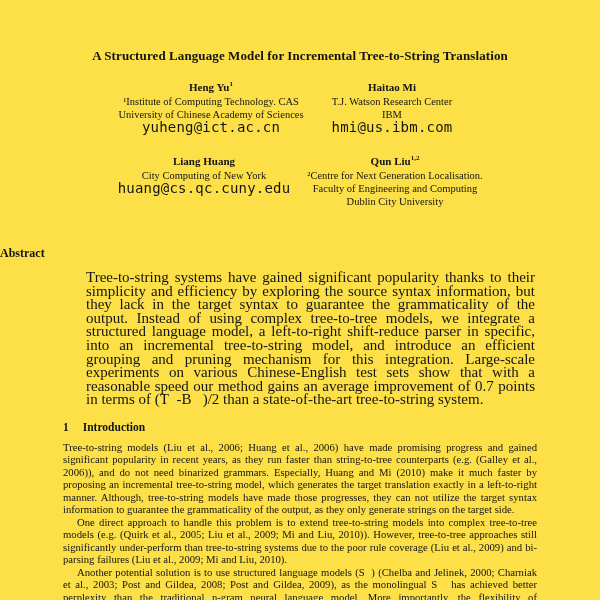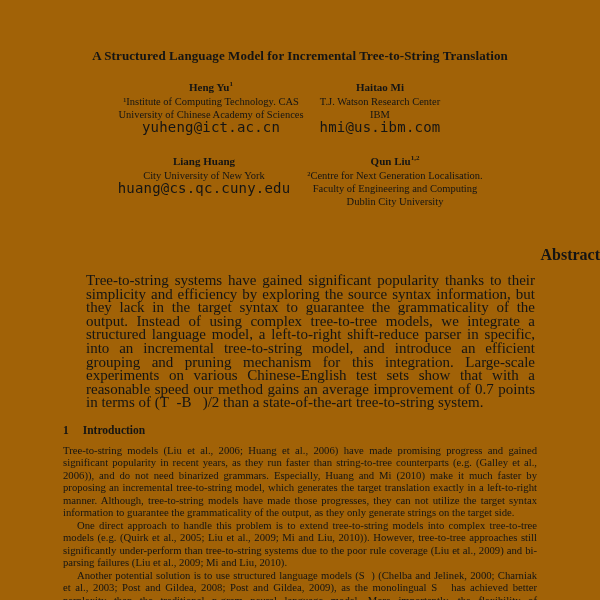--- a/index.html
+++ b/index.html
@@ -1,20 +1,20 @@
 <!DOCTYPE html>
 <html><head>
 <meta charset="utf-8">
 <style>
   html,body{margin:0;padding:0;background:#e8e8e8;}
   .page{
     position:relative;
     width:600px;height:600px;
     margin:0 auto;
-    background:#a16207;
+    background:#fde047;
     color:#141414;
     font-family:"Liberation Serif", serif;
     overflow:hidden;
     box-sizing:border-box;
   }
   .paper-title{
     margin:48px 40px 0 40px;
     text-align:center;
     font-size:13px;
     font-weight:bold;
@@ -38,27 +38,27 @@
     font-weight:bold;
     margin-bottom:1px;
   }
   .author-name sup{font-size:7px;}
   .author-email{
     font-family:"DejaVu Sans Mono", monospace;
     font-size:14px;
     letter-spacing:0.2px;
   }
   .pos-a{left:211px;top:0;}
-  .pos-b{left:380px;top:0;}
+  .pos-b{left:392px;top:0;}
   .pos-c{left:204px;top:74px;}
   .pos-d{left:395px;top:74px;}
   .abstract-heading{
-    text-align:right;
+    text-align:left;
     font-weight:bold;
-    font-size:16px;
+    font-size:12px;
     margin:16px 0 10px 0;
   }
   .abstract-body{
     margin:0 65px 0 86px;
     font-size:15px;
     line-height:13.6px;
     text-align:justify;
   }
   .section-heading{
     margin:14px 63px 8px 63px;
@@ -93,21 +93,21 @@
 
     <div class="author-block pos-b">
       <div class="author-name"><span>Haitao Mi</span><sup></sup></div>
       <div class="affil-line">T.J. Watson Research Center</div>
       <div class="affil-line">IBM</div>
       <div class="author-email">hmi@us.ibm.com</div>
     </div>
 
     <div class="author-block pos-c">
       <div class="author-name"><span>Liang Huang</span><sup></sup></div>
-      <div class="affil-line">City University of New York</div>
+      <div class="affil-line">City Computing of New York</div>
       <div class="author-email">huang@cs.qc.cuny.edu</div>
     </div>
 
     <div class="author-block pos-d">
       <div class="author-name"><span>Qun Liu</span><sup>1,2</sup></div>
       <div class="affil-line">²Centre for Next Generation Localisation.</div>
       <div class="affil-line">Faculty of Engineering and Computing</div>
       <div class="affil-line">Dublin City University</div>
     </div>
 

